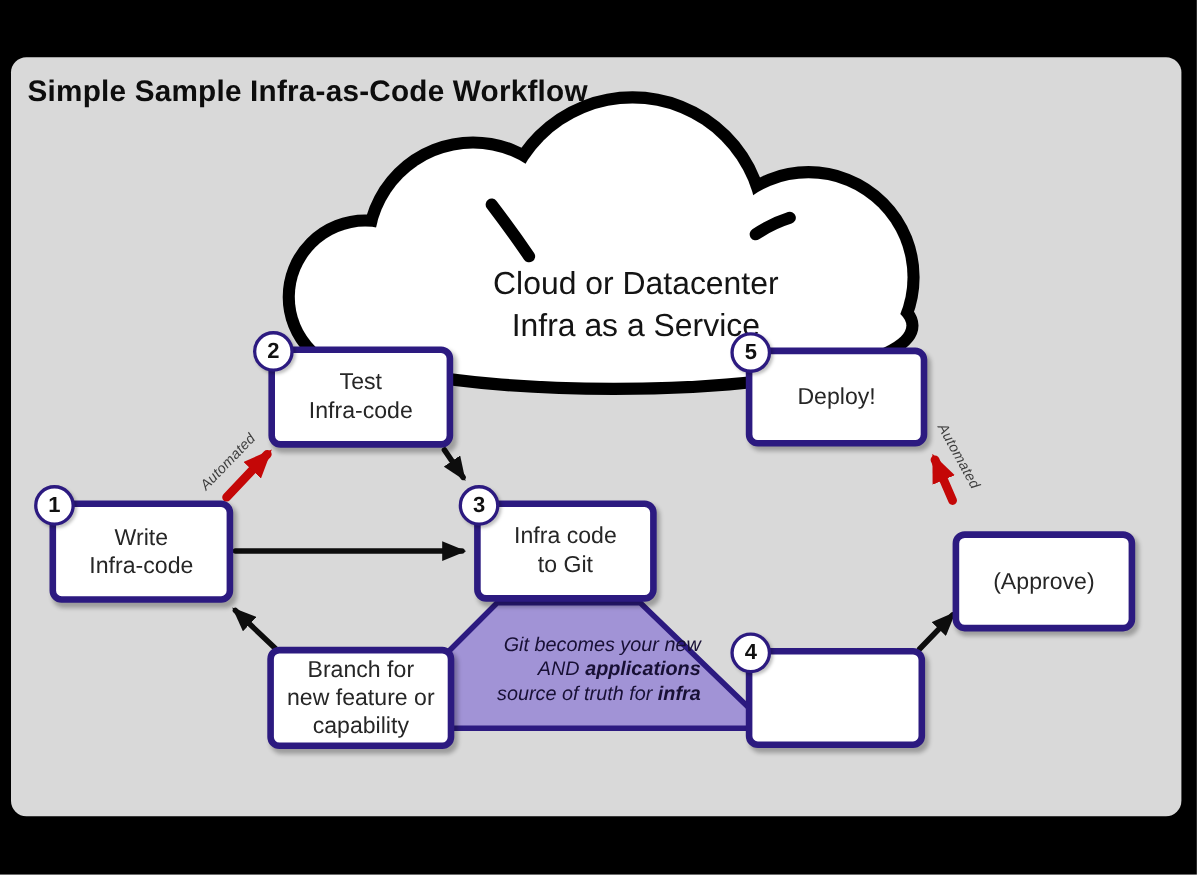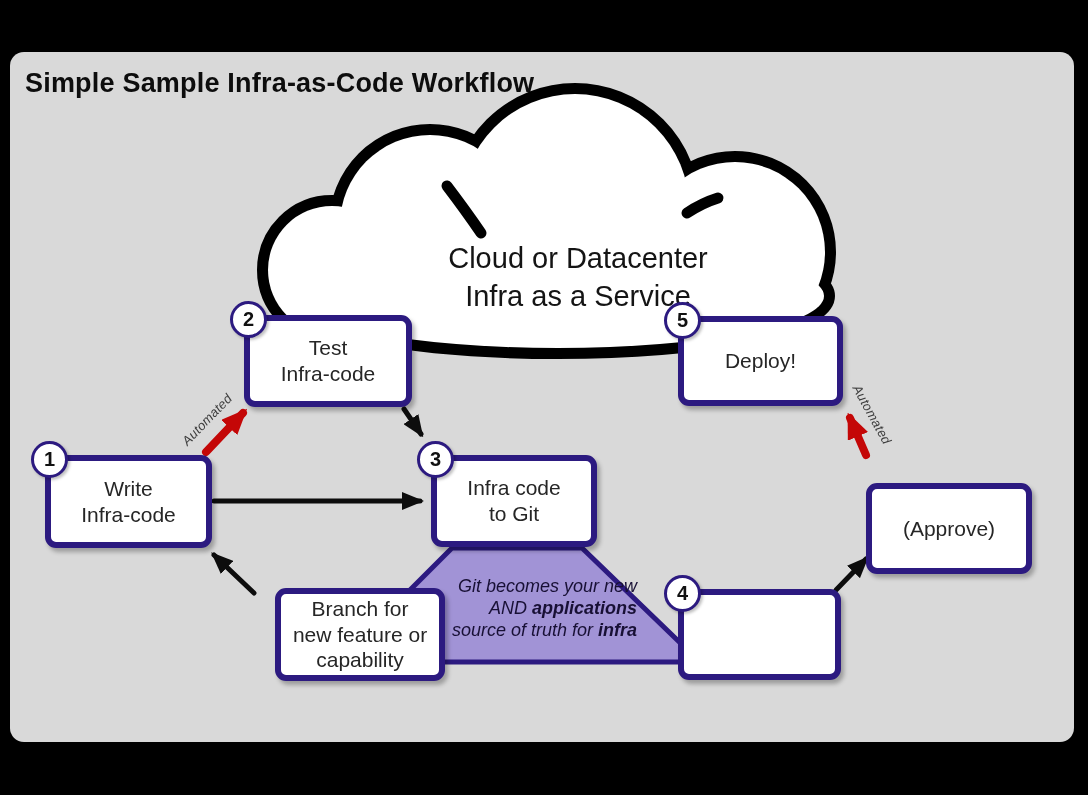--- a/index.html
+++ b/index.html
@@ -47,21 +47,21 @@
     display:flex; align-items:center; justify-content:center;
     font-size:20px; font-weight:600; color:#111;
     box-shadow:2px 2px 3px rgba(0,0,0,.25);
   }
   .n-write  {left:45px;  top:455px; width:167px; height:93px;}
   .n-test   {left:244px; top:315px; width:168px; height:92px;}
   .n-push   {left:431px; top:455px; width:166px; height:92px;}
   .n-setup  {left:678px; top:589px; width:163px; height:91px;}
   .n-deploy {left:678px; top:316px; width:165px; height:90px;}
   .n-approve{left:866px; top:455px; width:166px; height:91px;margin-top:28px;}
-  .n-branch {left:243px; top:588px; width:170px; height:93px;margin-left:32px;}
+  .n-branch {left:243px; top:588px; width:170px; height:93px;}
   .trap-text{
     position:absolute; left:397px; top:576px; width:240px; z-index:2;
     text-align:right; font-style:italic; font-size:18px; line-height:1.22;
     color:#181035;
   }
   .trap-text b{font-weight:bold;}
   .auto-label{
     position:absolute; z-index:4; width:120px; text-align:center;
     font-size:13px; font-style:italic; color:#3d3d3d; letter-spacing:.3px;
   }

